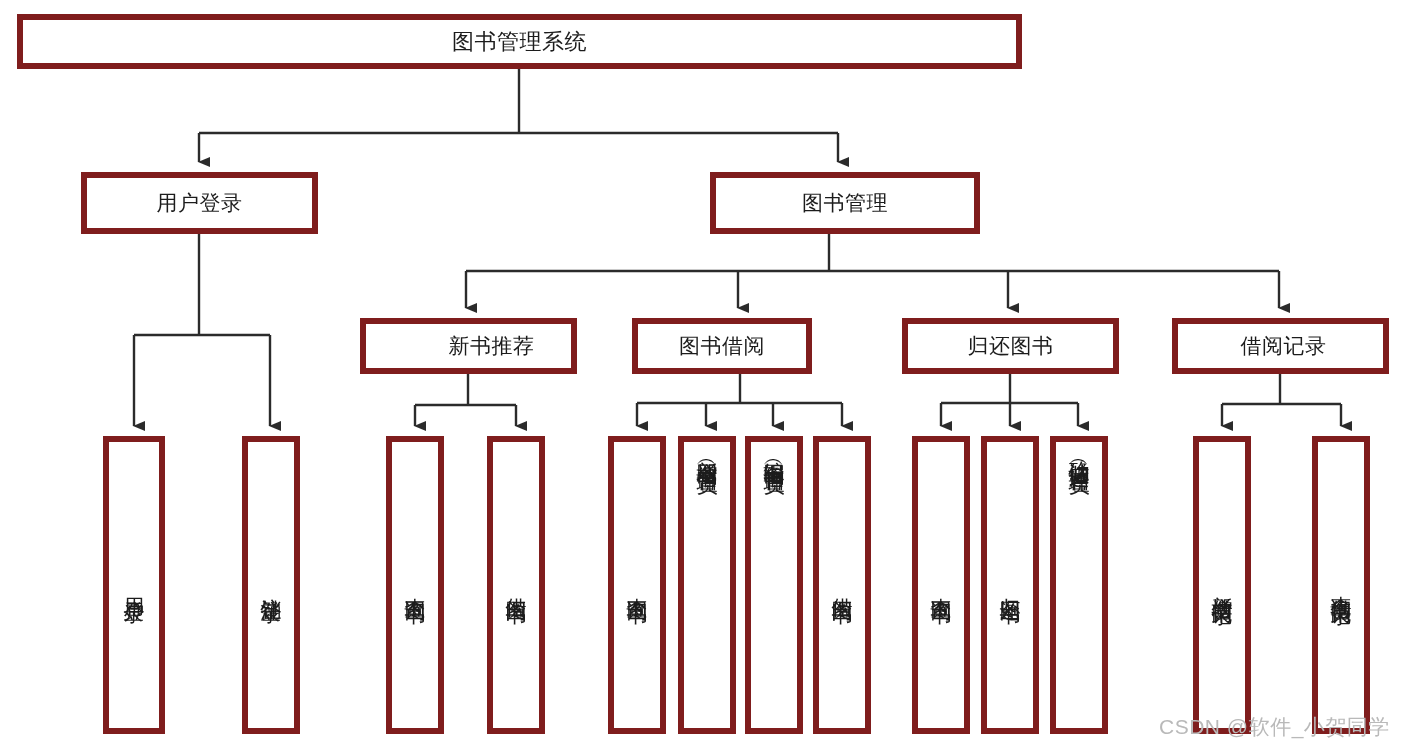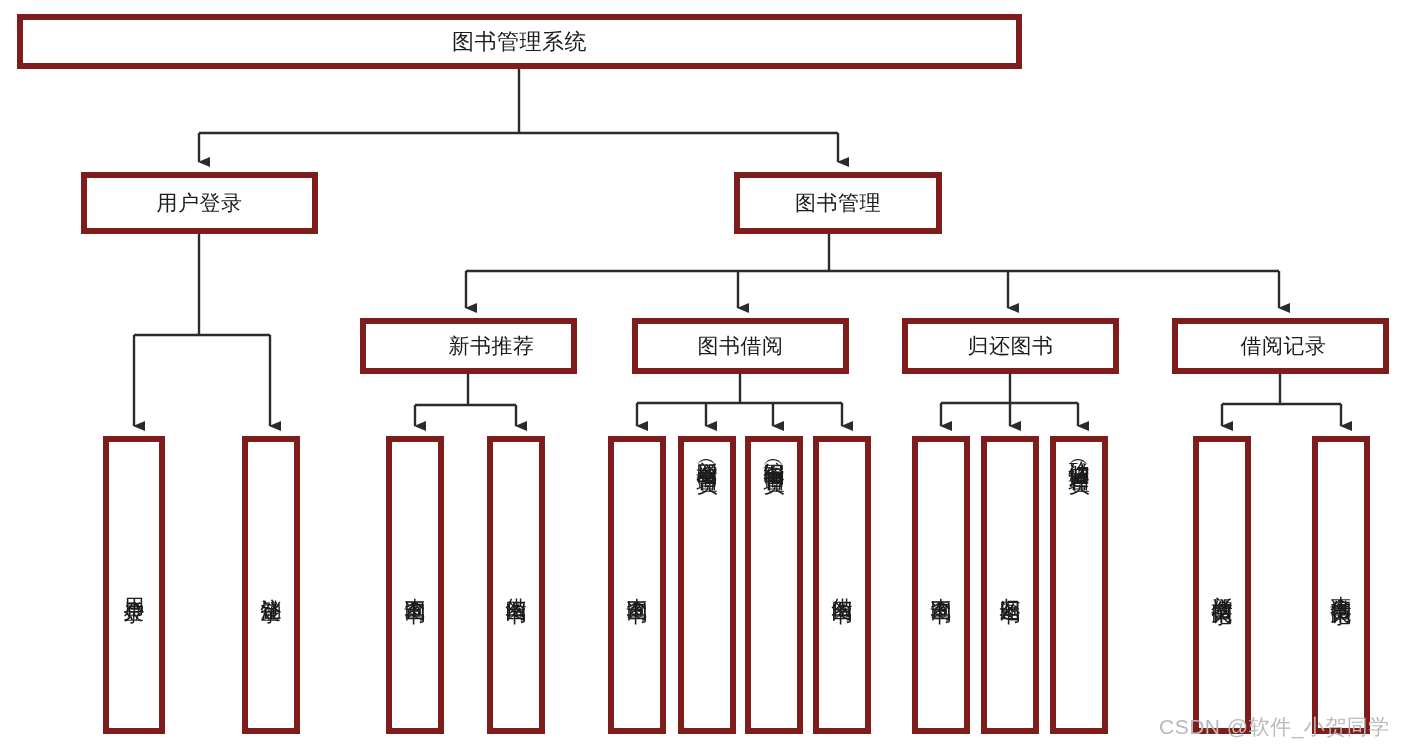--- a/index.html
+++ b/index.html
@@ -135,28 +135,28 @@
     </g>
   </svg>
 
   <div class="node h root" style="left:17px; top:14px; width:1005px; height:55px;">
     <span class="lbl">图书管理系统</span>
   </div>
 
   <div class="node h" style="left:81px; top:172px; width:237px; height:62px;">
     <span class="lbl">用户登录</span>
   </div>
-  <div class="node h" style="left:710px; top:172px; width:208px; height:62px;margin-left:24px;">
+  <div class="node h" style="left:710px; top:172px; width:270px; height:62px;">
     <span class="lbl">图书管理</span>
   </div>
 
   <div class="node h" style="left:360px; top:318px; width:217px; height:56px;padding-left:46px;">
     <span class="lbl">新书推荐</span>
   </div>
-  <div class="node h" style="left:632px; top:318px; width:217px; height:56px;">
+  <div class="node h" style="left:632px; top:318px; width:180px; height:56px;">
     <span class="lbl">图书借阅</span>
   </div>
   <div class="node h" style="left:902px; top:318px; width:217px; height:56px;">
     <span class="lbl">归还图书</span>
   </div>
   <div class="node h" style="left:1172px; top:318px; width:217px; height:56px;padding-left:6px;">
     <span class="lbl">借阅记录</span>
   </div>
 
   <div class="node v center" style="left:103px; top:436px; width:62px; height:298px;">

